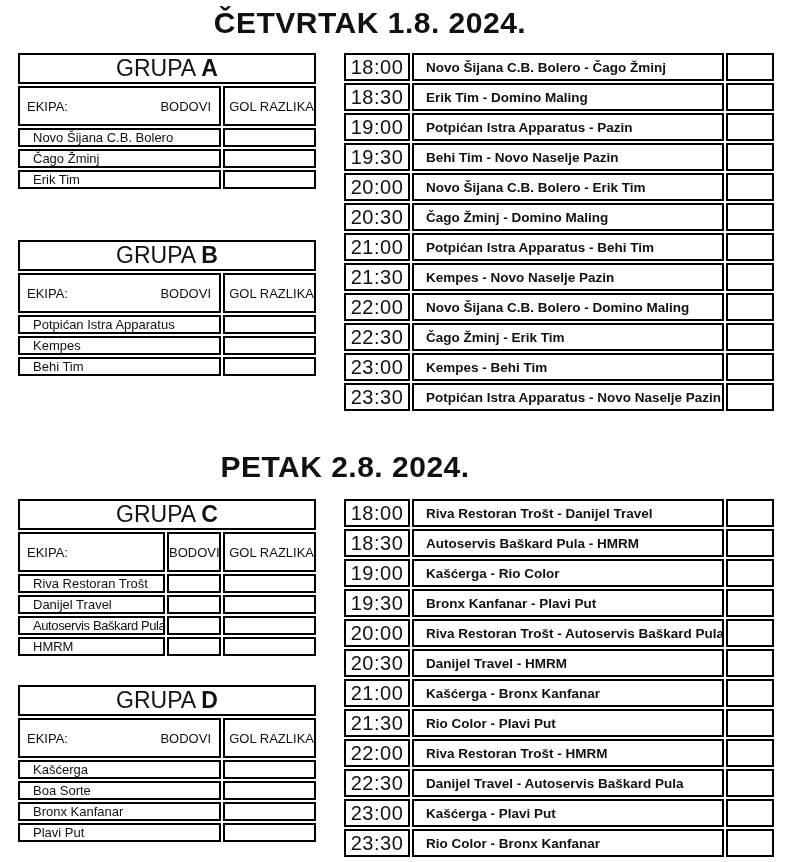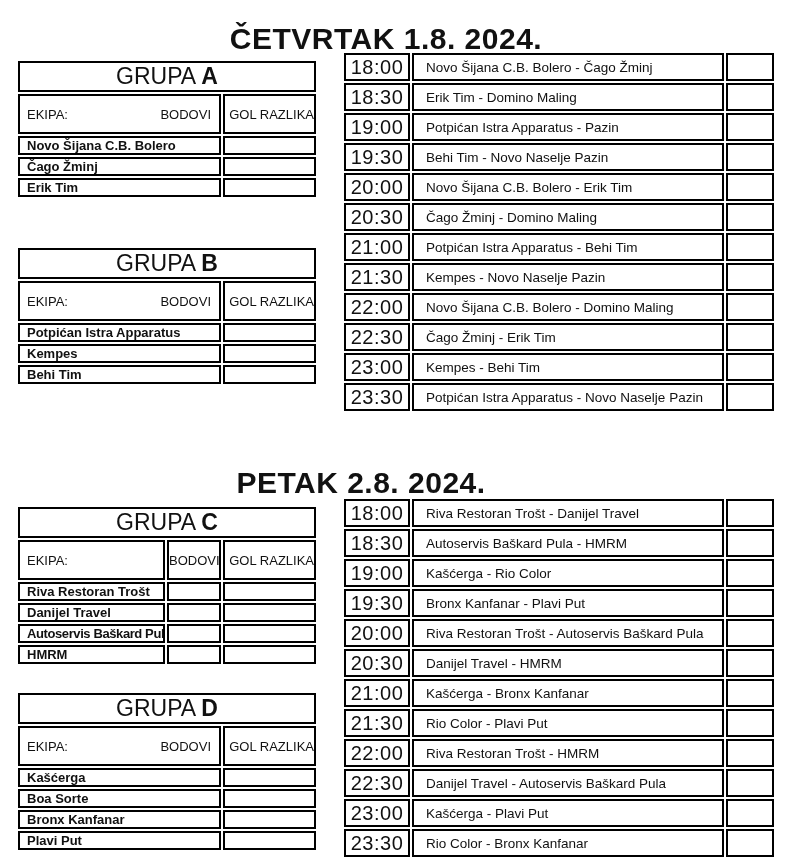--- a/index.html
+++ b/index.html
@@ -3,60 +3,60 @@
 <meta charset="utf-8">
 <style>
   html, body { margin: 0; padding: 0; background: #ffffff; }
   .page {
     position: relative; width: 799px; height: 862px;
     background: #ffffff; color: #111111;
     font-family: "Liberation Sans", sans-serif;
     overflow: hidden;
   }
   .day-title {
-    position: absolute; margin: 16px;
+    position: absolute; margin: 0;
     font-size: 30px; font-weight: bold; letter-spacing: 0.5px;
     text-align: center; color: #111111;
   }
   #title-thu { top: 6px;  left: 0; width: 740px; }
   #title-fri { top: 450px; left: 0; width: 690px; }
 
   table { border-collapse: separate; border-spacing: 2px; table-layout: fixed; position: absolute; }
   td { border: 2px solid #000000; box-sizing: border-box; padding: 0; background: #ffffff; vertical-align: middle; }
 
   
-  .group-table { width: 302px; margin-top: 8px; }
+  .group-table { width: 302px; }
   #group-a { left: 16px; top: 51px; }
   #group-b { left: 16px; top: 238px; }
   #group-c { left: 16px; top: 497px; }
   #group-d { left: 16px; top: 683px; }
 
   .group-header-cell { height: 28px; text-align: center; font-size: 23px; font-weight: normal; }
   .group-header-cell b { font-weight: bold; }
 
   .cols-row td { height: 40px; font-size: 13px; }
   .ekipa-merged-inner {
     display: flex; justify-content: space-between; align-items: center;
     height: 100%; padding: 0 8px 0 7px;
   }
   .colhead-center { text-align: right; }
 
   .team-cell {
-    height: 15px; font-weight: bold; font-size: 13px;
-    padding: 0 4px 0 7px; white-space: nowrap; overflow: hidden;
+    height: 15px; font-weight: normal; font-size: 13px;
+    padding: 0 4px 0 13px; white-space: nowrap; overflow: hidden;
   }
 
   
   .schedule-table { width: 434px; }
   #schedule-thu { left: 342px; top: 51px; }
   #schedule-fri { left: 342px; top: 497px; }
   .schedule-table td { height: 28px; }
   .time-cell { text-align: center; font-size: 20px; letter-spacing: 0.5px; font-weight: normal; }
   .match-cell {
-    font-weight: normal; font-size: 13.5px; padding: 0 6px 0 12px;
+    font-weight: bold; font-size: 13.5px; padding: 0 6px 0 12px;
     white-space: nowrap; overflow: hidden;
   }
 </style>
 </head>
 <body>
 
 <div class="page">
 
   <h1 class="day-title" id="title-thu">ČETVRTAK 1.8. 2024.</h1>
 

